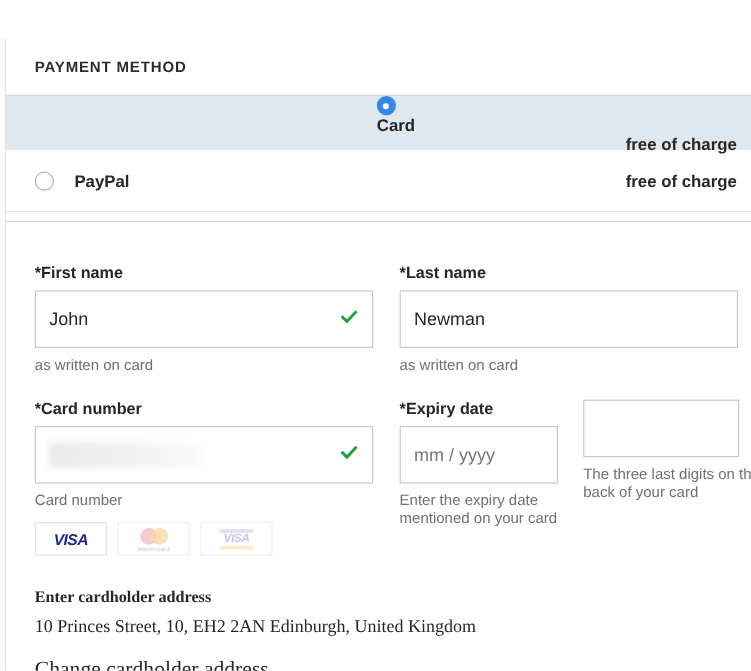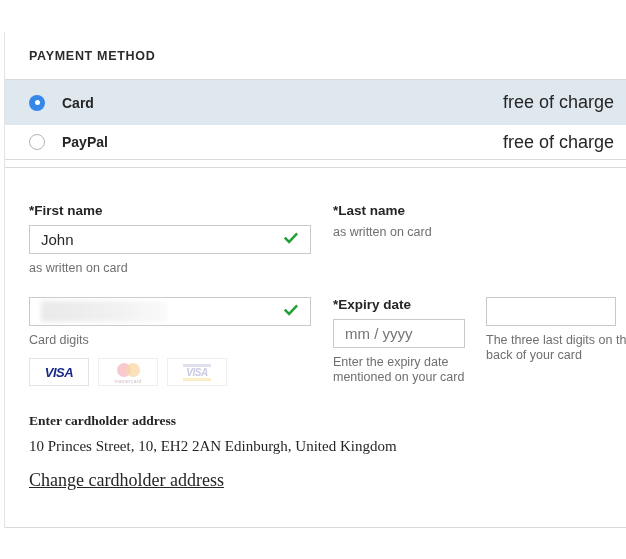--- a/index.html
+++ b/index.html
@@ -23,39 +23,39 @@
     display:flex; align-items:center;
     padding-left:24px;
     border-bottom:1px solid #d8d8d8;
     font-size:12.5px; font-weight:bold; letter-spacing:0.7px;
     color:#2b2b2b;
   }
   .option-row {
     display:flex; align-items:center;
     padding:0 12px 0 24px;
   }
-  .option-row.selected { height:45px; background:#dfe7ef; }
-  .option-row.plain   { height:35px; background:#fff; border-bottom:1px solid #dadada; }
+  .option-row.selected { height:45px; background:#dfe7ef;flex-direction:column; }
+  .option-row.plain   { height:52px; background:#fff; border-bottom:1px solid #dadada; }
   .radio { width:16px; height:16px; border-radius:50%; flex:0 0 16px; position:relative; cursor:pointer; }
   .radio.checked { background:#3687ea; }
   .radio.checked::after {
     content:""; position:absolute; width:5px; height:5px;
     background:#fff; border-radius:50%; top:5.5px; left:5.5px;
   }
   .radio.unchecked { background:#fff; border:1px solid #b4b4b4; }
   .option-label { font-size:14px; font-weight:bold; margin-left:17px; }
-  .option-price { margin-left:auto; font-size:18px; font-weight:normal; }
+  .option-price { margin-left:auto; font-size:14px; font-weight:bold; }
   .gap-strip { height:8px; background:#fff; border-bottom:1px solid #d8d8d8; }
 
   .form-area { padding:35px 12px 36px 24px; }
   .form-grid { display:grid; grid-template-columns:282px 282px; column-gap:22px; }
   .row2 { margin-top:21px; }
   .field-label { font-size:13.5px; font-weight:bold; margin-bottom:7px; }
   .input-box {
-    height:29px; border:1px solid #c9c9c9; background:#fff;
+    height:48px; border:1px solid #c9c9c9; background:#fff;
     display:flex; align-items:center; padding:0 11px;
   }
   .input-box input {
     border:none; outline:none; background:transparent;
     font-family:"Liberation Sans", sans-serif;
     font-size:15px; color:#262626; flex:1; min-width:0; padding:0;
   }
   .input-box input::placeholder { color:#767676; opacity:1; }
   .helper { font-size:12.5px; color:#6f6f6f; margin-top:7px; line-height:15px; }
   .helper.w-expiry { width:148px; }
@@ -123,36 +123,40 @@
             <svg width="16" height="16" viewBox="0 0 16 16">
                 <path d="M2.6 8.4 L6.1 11.9 L13.3 4.2" stroke="#21a038" stroke-width="2.4" fill="none" stroke-linecap="square"></path>
               </svg>
           </span>
         </div>
         <div class="helper">as written on card</div>
       </div>
 
       <div>
         <div class="field-label">*Last name</div>
+        <div class="input-box">
+          <input type="text" value="Newman" style="">
+        </div>
         <div class="helper">as written on card</div>
       </div>
     </div>
 
     <div class="form-grid row2">
       <div>
+        <div class="field-label">*Card number</div>
         <div class="input-box">
           <span class="masked-value"></span>
           <span style="flex:1"></span>
           <span class="check-icon">
             <svg width="16" height="16" viewBox="0 0 16 16">
                 <path d="M2.6 8.4 L6.1 11.9 L13.3 4.2" stroke="#21a038" stroke-width="2.4" fill="none" stroke-linecap="square"></path>
               </svg>
           </span>
         </div>
-        <div class="helper">Card digits</div>
+        <div class="helper">Card number</div>
 
         <div class="brands">
           <div class="brand-box">
             <span class="visa-word">VISA</span>
           </div>
           <div class="brand-box brand-faded">
             <span class="mc-circles">
                 <span class="mc-c1"></span>
                 <span class="mc-c2"></span>
               </span>

